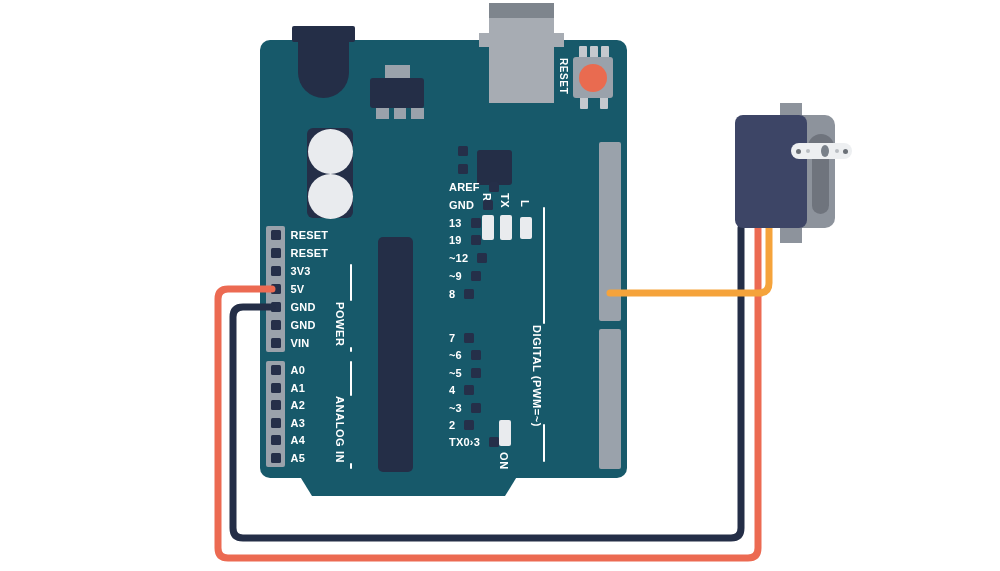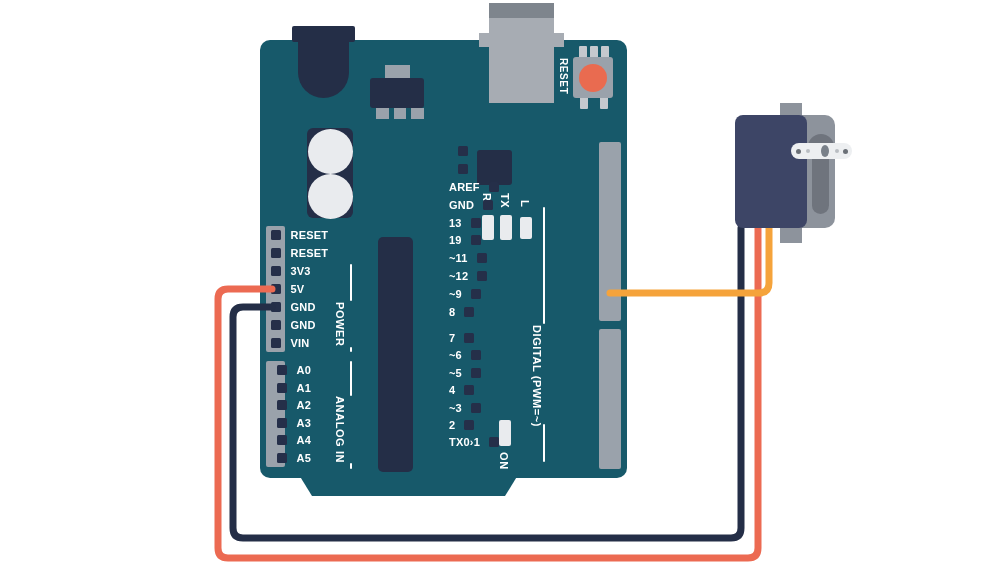--- a/index.html
+++ b/index.html
@@ -117,21 +117,21 @@
       </div>
       <div class="prow">
         <i class="psq"></i>
         <b class="plbl">GND</b>
       </div>
       <div class="prow">
         <i class="psq"></i>
         <b class="plbl">VIN</b>
       </div>
     </div>
-  <div class="rows lft" style="left:272px;top:361.2px;--rh:17.6px;">
+  <div class="rows lft" style="left:266px;top:361.2px;--rh:17.6px;">
 
   <div class="prow">
         <i class="psq"></i>
         <b class="plbl">A0</b>
       </div>
       <div class="prow">
         <i class="psq"></i>
         <b class="plbl">A1</b>
       </div>
       <div class="prow">
@@ -171,24 +171,20 @@
       </div>
       <div class="prow">
         <b class="plbl">13</b>
         <i class="psq"></i>
       </div>
       <div class="prow">
         <b class="plbl">19</b>
         <i class="psq"></i>
       </div>
       <div class="prow">
-        <b class="plbl">~11</b>
-        <i class="psq"></i>
-      </div>
-      <div class="prow">
         <b class="plbl">~12</b>
         <i class="psq"></i>
       </div>
       <div class="prow">
         <b class="plbl">~9</b>
         <i class="psq"></i>
       </div>
       <div class="prow">
         <b class="plbl">8</b>
         <i class="psq"></i>
@@ -214,21 +210,21 @@
       </div>
       <div class="prow">
         <b class="plbl">~3</b>
         <i class="psq"></i>
       </div>
       <div class="prow">
         <b class="plbl">2</b>
         <i class="psq"></i>
       </div>
       <div class="prow">
-        <b class="plbl">TX0›1</b>
+        <b class="plbl">TX0›3</b>
         <i class="psq"></i>
       </div>
     </div>
 
   <svg class="wires" width="1000" height="571" viewBox="0 0 1000 571">
     <path d="M272,289 L228,289 Q218,289 218,299 L218,548 Q218,558 228,558 L748,558 Q758,558 758,548 L758,228" fill="none" stroke-width="7" stroke-linecap="round" stroke="#EC6A52"></path>
     <path d="M272,307 L243,307 Q233,307 233,317 L233,528 Q233,538 243,538 L731,538 Q741,538 741,528 L741,228" fill="none" stroke-width="7" stroke-linecap="round" stroke="#242E47"></path>
     <path d="M610,293 L759,293 Q769,293 769,283 L769,228" fill="none" stroke-width="7" stroke-linecap="round" stroke="#F5A33B"></path>
   </svg>
 

